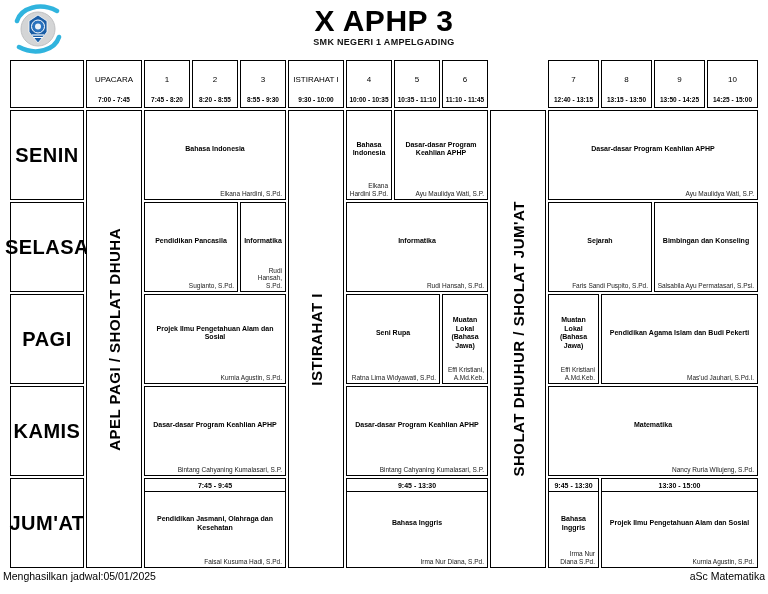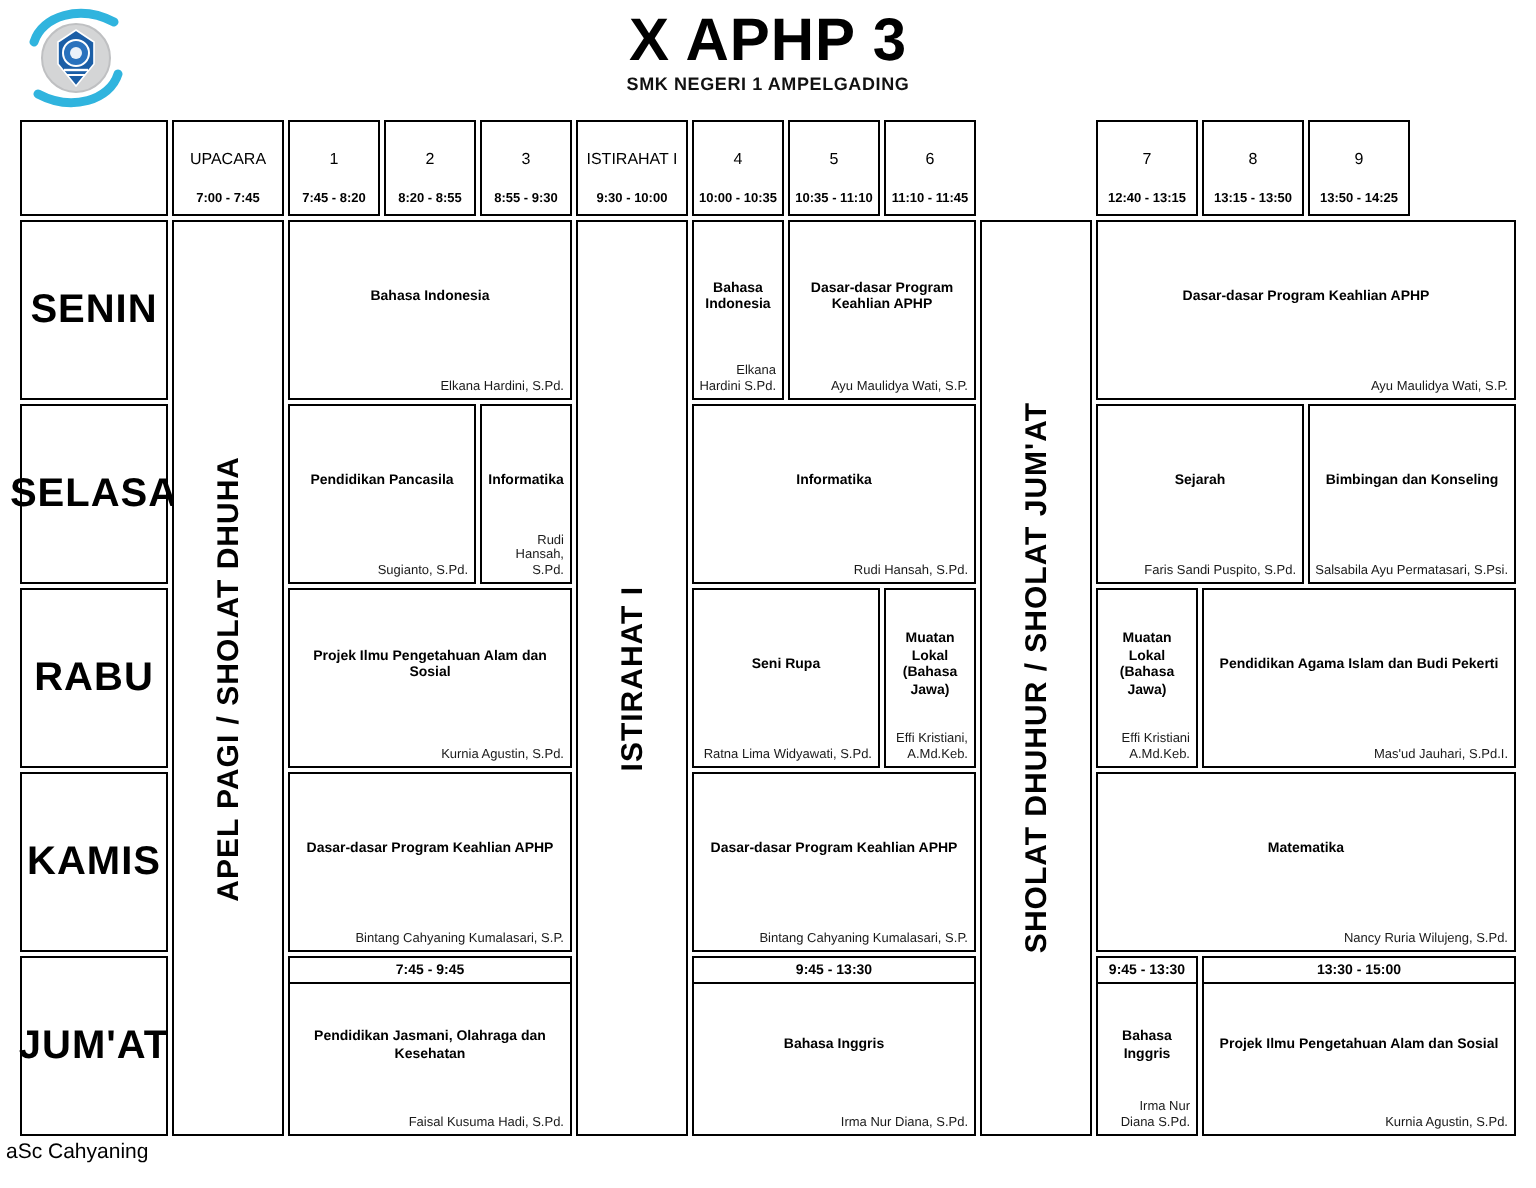--- a/index.html
+++ b/index.html
@@ -121,24 +121,28 @@
     <div class="ptime">12:40 - 13:15</div>
   </div>
   <div class="cell phead" style="grid-column:12;grid-row:1">
     <div class="plabel">8</div>
     <div class="ptime">13:15 - 13:50</div>
   </div>
   <div class="cell phead" style="grid-column:13;grid-row:1">
     <div class="plabel">9</div>
     <div class="ptime">13:50 - 14:25</div>
   </div>
+  <div class="cell phead" style="grid-column:14;grid-row:1">
+    <div class="plabel">10</div>
+    <div class="ptime">14:25 - 15:00</div>
+  </div>
 
   <div class="cell daycell" style="grid-column:1;grid-row:2">SENIN</div>
   <div class="cell daycell" style="grid-column:1;grid-row:3">SELASA</div>
-  <div class="cell daycell" style="grid-column:1;grid-row:4">RABU</div>
+  <div class="cell daycell" style="grid-column:1;grid-row:4">PAGI</div>
   <div class="cell daycell" style="grid-column:1;grid-row:6">JUM'AT</div>
   <div class="cell daycell" style="grid-column:1;grid-row:5">KAMIS</div>
 
   <div class="cell vband" style="grid-column:2;grid-row:2/span 5">
     <span>APEL PAGI / SHOLAT DHUHA</span>
   </div>
   <div class="cell vband" style="grid-column:6;grid-row:2/span 5">
     <span>ISTIRAHAT I</span>
   </div>
   <div class="cell vband" style="grid-column:10;grid-row:2/span 5">
@@ -234,14 +238,15 @@
   </div>
   <div class="cell lesson" style="grid-column:12/span 3;grid-row:6">
     <div class="cell-time">13:30 - 15:00</div>
     <div class="subject">Projek Ilmu Pengetahuan Alam dan Sosial</div>
     <div class="teacher">Kurnia Agustin, S.Pd.</div>
   </div>
 
 </div>
 
 <div class="page-footer">
-  <span>aSc Cahyaning</span>
+  <span>Menghasilkan jadwal:05/01/2025</span>
+  <span>aSc Matematika</span>
 </div>
 
 </body></html>

